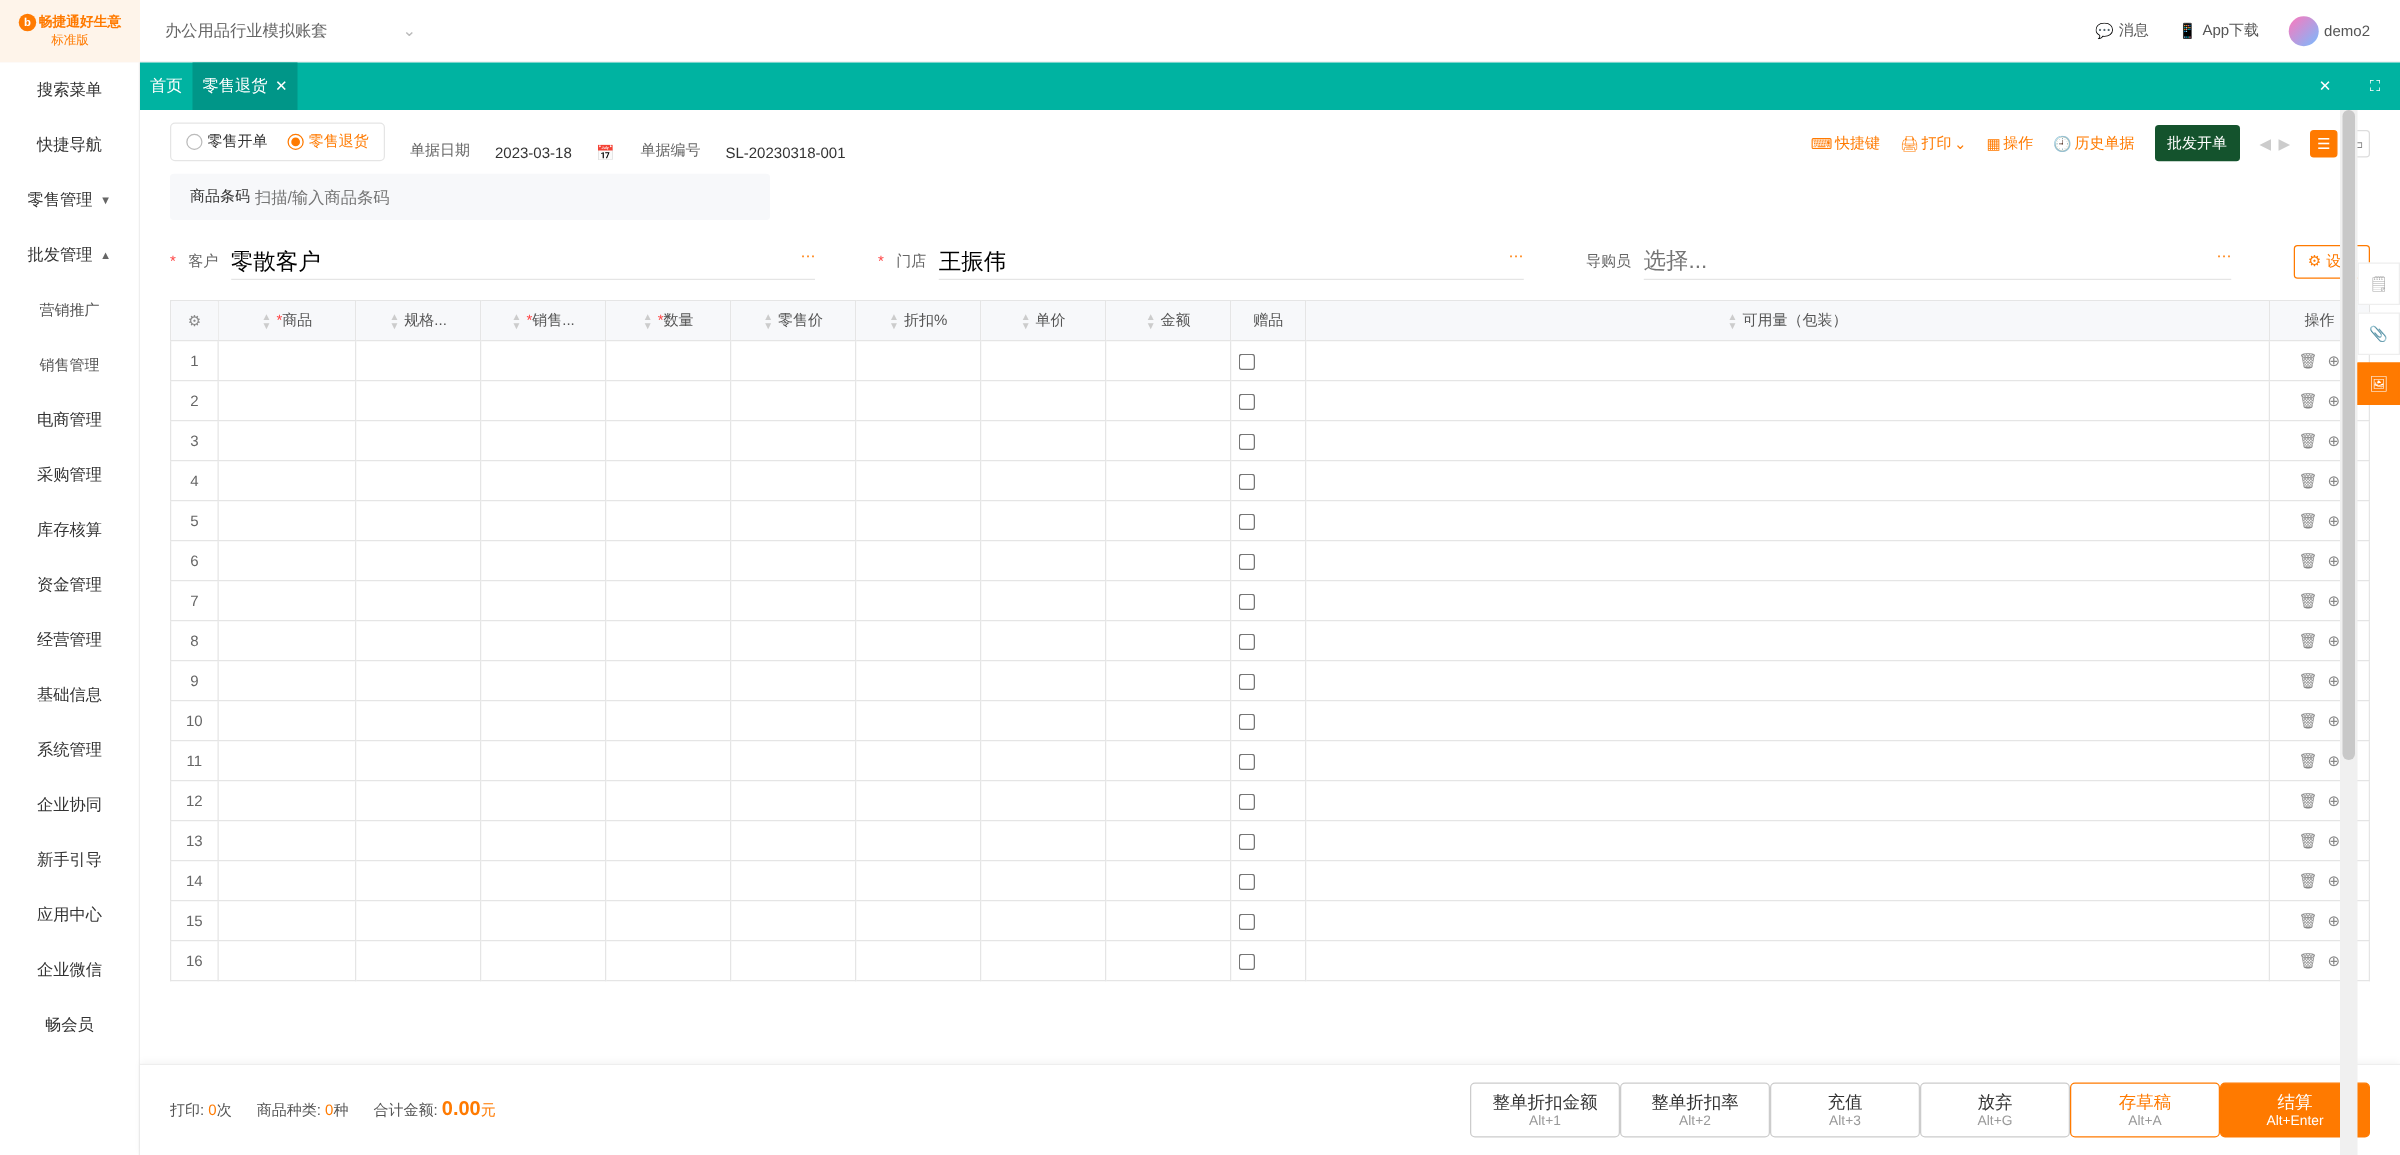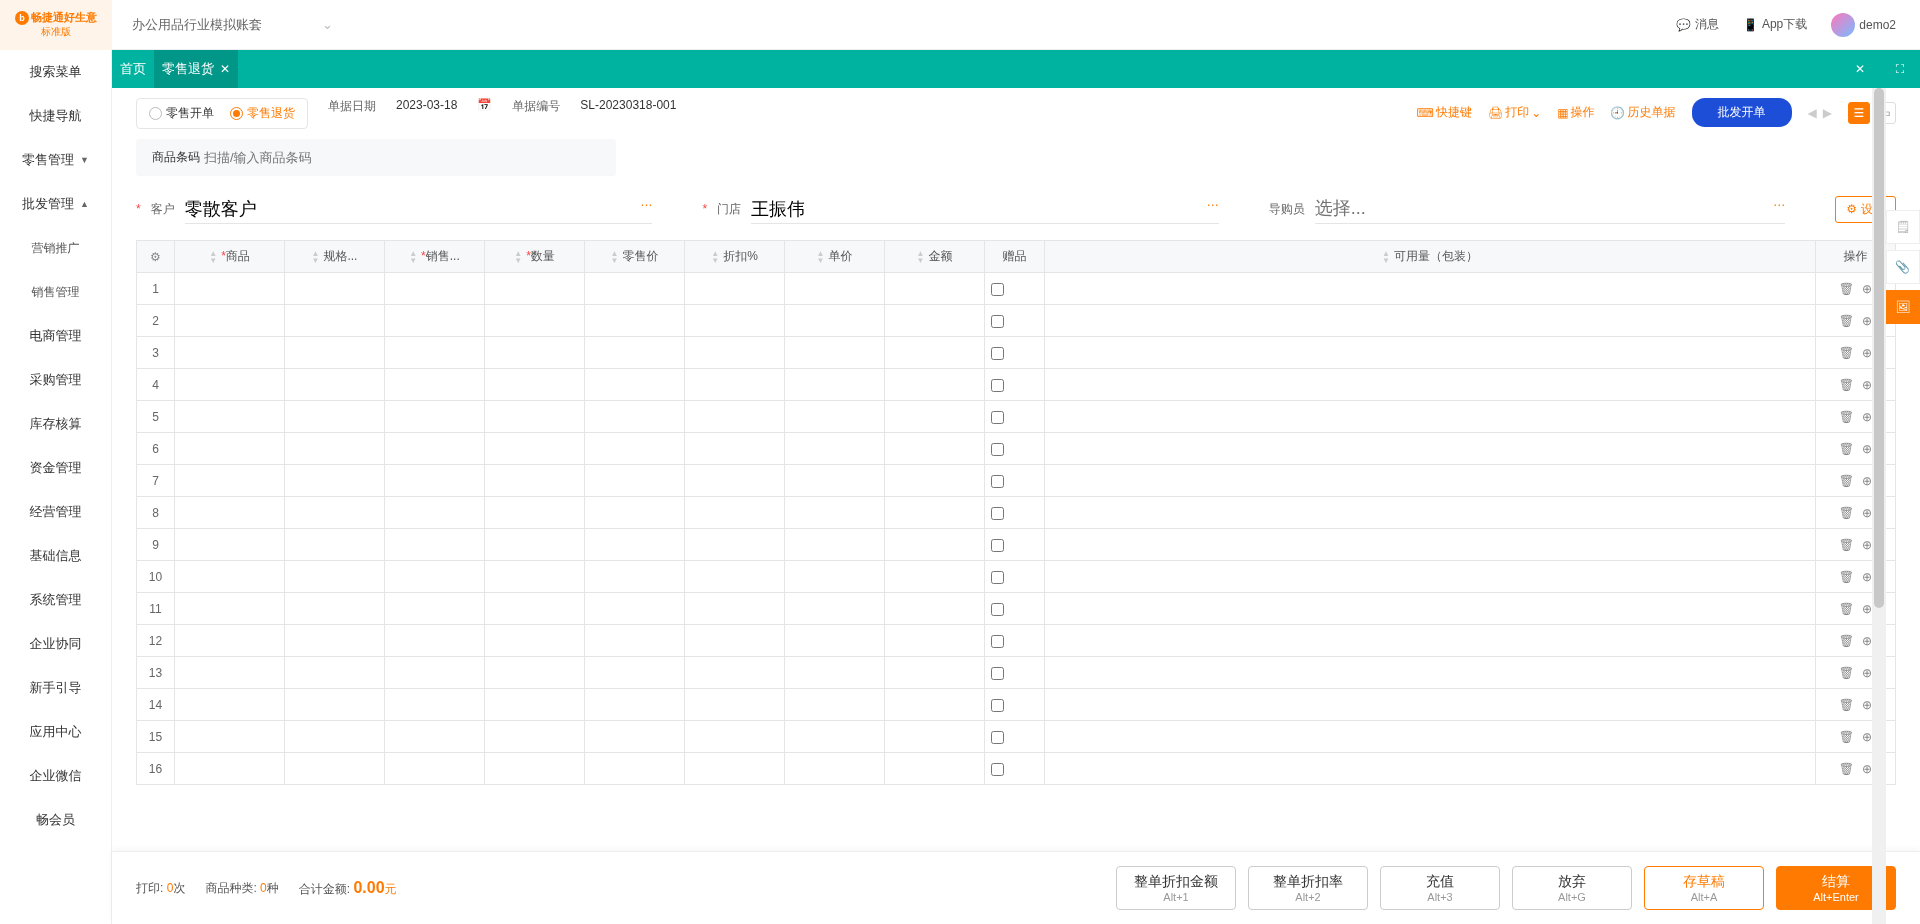--- a/index.html
+++ b/index.html
@@ -18,34 +18,34 @@
 .sidebar .s-item.sub { color: #555; font-size: 12px; }
 .sidebar .caret { font-size: 9px; color: #666; }
 .tabbar { position: absolute; left: 112px; right: 0; top: 50px; height: 38px; background: #00b3a1; display: flex; align-items: stretch; }
 .tab { padding: 0 8px; display: flex; align-items: center; color: #fff; font-size: 13px; cursor: pointer; gap: 6px; }
 .tab.active { background: #009688; }
 .tab .x { font-size: 12px; }
 .tabbar .right-ico { margin-left: auto; display: flex; }
 .tabbar .right-ico span { width: 40px; display: flex; align-items: center; justify-content: center; color: #fff; cursor: pointer; }
 .content { position: absolute; left: 112px; right: 0; top: 88px; bottom: 0; background: #f5f6f7; display: flex; flex-direction: column; }
 .panel { background: #fff; margin: 0; flex: 1; display: flex; flex-direction: column; min-height: 0; }
-.hdr-row { display: flex; align-items: flex-start; padding: 10px 24px; gap: 20px; }
+.hdr-row { display: flex; align-items: flex-end; padding: 10px 24px; gap: 20px; }
 .radio-grp { display: flex; align-items: center; border: 1px solid #e5e5e5; border-radius: 4px; padding: 6px 12px; gap: 16px; }
 .radio { display: flex; align-items: center; gap: 4px; cursor: pointer; }
 .radio .dot { width: 13px; height: 13px; border: 1px solid #bbb; border-radius: 50%; display: inline-block; }
 .radio.sel .dot { border-color: #ff7a00; position: relative; }
 .radio.sel .dot::after { content: ""; position: absolute; inset: 2px; background: #ff7a00; border-radius: 50%; }
 .radio.sel { color: #ff7a00; }
 .hdr-label { color: #666; }
 .hdr-val { color: #333; }
 .date-ico { color: #ff7a00; }
 .hdr-actions { margin-left: auto; display: flex; align-items: center; gap: 16px; }
 .hdr-actions .ai { display: flex; align-items: center; gap: 2px; color: #555; cursor: pointer; font-size: 12px; }
 .hdr-actions .ai.or { color: #ff7a00; }
-.btn-primary { background: #1d4ed8; color: #fff; padding: 6px 26px; border-radius: 13px; cursor: pointer; }
+.btn-primary { background: #14532d; color: #fff; padding: 6px 10px; border-radius: 3px; cursor: pointer; }
 .nav-arrows { display: flex; align-items: center; gap: 6px; color: #ccc; }
 .view-tog { display: flex; gap: 4px; }
 .view-tog span { width: 22px; height: 22px; border: 1px solid #ddd; display: flex; align-items: center; justify-content: center; cursor: pointer; border-radius: 3px; color: #888; }
 .view-tog span.act { background: #ff7a00; border-color: #ff7a00; color: #fff; }
 .barcode-row { padding: 0 24px 10px; }
 .barcode-box { background: #f7f8fa; padding: 10px 16px; display: flex; align-items: center; gap: 4px; width: 480px; border-radius: 3px; }
 .barcode-box input { border: none; background: transparent; outline: none; flex: 1; font-size: 13px; }
 .form-row { display: flex; align-items: center; padding: 8px 24px 16px; gap: 50px; }
 .form-field { display: flex; align-items: center; gap: 10px; flex: 1; }
 .form-field .req { color: #f44; }
@@ -64,21 +64,21 @@
 .grid .gear { text-align: center; color: #888; }
 .grid .chk input { vertical-align: middle; }
 .grid .ops { text-align: center; color: #888; }
 .grid .ops span { cursor: pointer; margin: 0 4px; }
 .grid tr.subtotal td { background: #fdf7ed; font-weight: bold; }
 .grid tr.subtotal .lab { text-align: center; }
 .footer { background: #fff; border-top: 1px solid #eee; padding: 14px 24px; display: flex; align-items: center; gap: 20px; box-shadow: 0 -2px 6px rgba(0,0,0,0.04); }
 .footer .info { color: #555; }
 .footer .on { color: #ff7a00; }
 .footer .big { color: #ff7a00; font-size: 16px; font-weight: bold; }
-.footer .btns { margin-left: auto; display: flex; gap: 12px; }
+.footer .btns { margin-left: auto; display: flex; }
 .fbtn { border: 1px solid #ccc; border-radius: 4px; padding: 6px 0; width: 120px; text-align: center; cursor: pointer; background: #fff; }
 .fbtn .t { font-size: 14px; color: #333; }
 .fbtn .s { font-size: 11px; color: #999; }
 .fbtn.or { border-color: #ff7a00; }
 .fbtn.or .t { color: #ff7a00; }
 .fbtn.fill { background: #ff7a00; border-color: #ff7a00; }
 .fbtn.fill .t, .fbtn.fill .s { color: #fff; }
 .right-rail { position: absolute; right: 0; top: 210px; width: 34px; display: flex; flex-direction: column; gap: 6px; }
 .right-rail span { width: 34px; height: 34px; background: #fff; border: 1px solid #eee; display: flex; align-items: center; justify-content: center; color: #aaa; cursor: pointer; }
 .right-rail span.act { background: #ff7a00; border-color: #ff7a00; color: #fff; }

